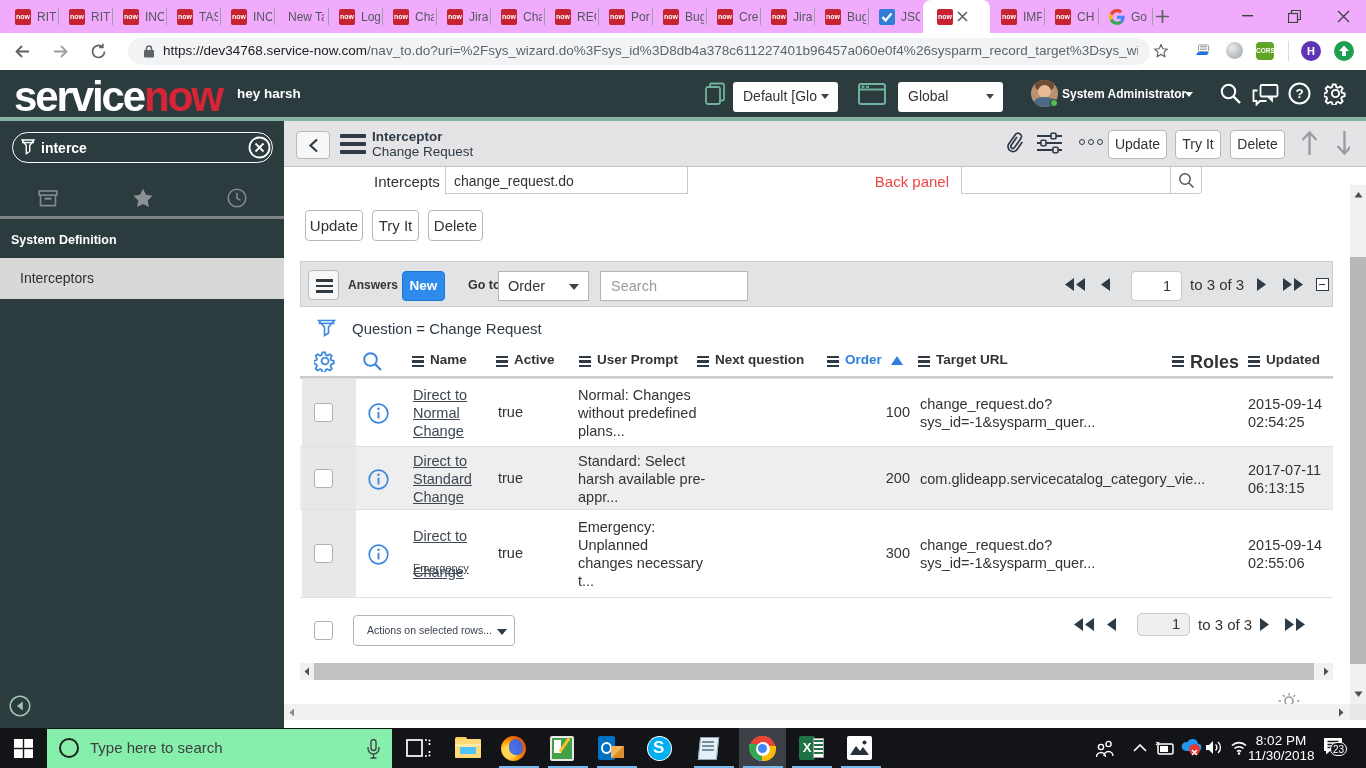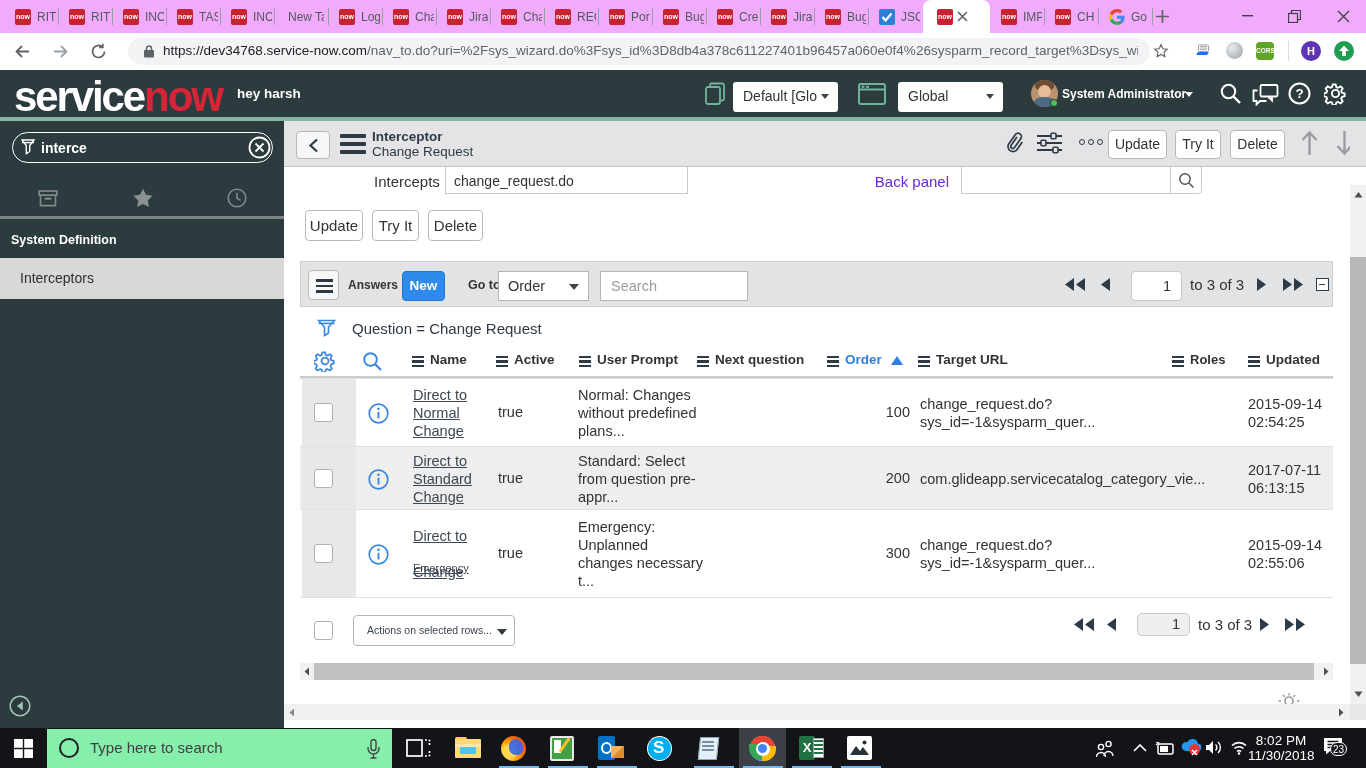--- a/index.html
+++ b/index.html
@@ -282,21 +282,21 @@
   <div id="interceptors">Interceptors</div>
   <svg class="abs" style="left:9px;top:574px;" width="22" height="22" viewBox="0 0 22 22">
       <circle cx="11" cy="11" r="9.8" fill="none" stroke="#9ec4b2" stroke-width="1.6"></circle>
       <path d="M13.8 6.5 L8 11 L13.8 15.5 Z" fill="#9ec4b2"></path>
     </svg>
 </div>
 <div id="content">
   <div class="abs" style="left:161px;top:44px;width:243px;height:29px;border:1px solid #c9c9c9;background:#fff;"></div>
   <div class="abs" style="left:90px;top:52px;width:58px;text-align:right;font-size:15px;color:#333;">Intercepts</div>
   <div class="abs" style="left:170px;top:52px;font-size:14px;color:#333;">change_request.do</div>
-  <div class="abs" style="left:575px;top:52px;width:90px;text-align:right;font-size:15px;color:#6d28d9;white-space:nowrap;">Back panel</div>
+  <div class="abs" style="left:575px;top:52px;width:90px;text-align:right;font-size:15px;color:#ef4444;white-space:nowrap;">Back panel</div>
   <div class="abs" style="left:677px;top:44px;width:210px;height:29px;border:1px solid #c9c9c9;background:#fff;"></div>
   <div class="abs" style="left:886px;top:44px;width:32px;height:29px;border:1px solid #c9c9c9;border-radius:0 4px 4px 0;background:#fff;">
     <svg style="position:absolute;left:7px;top:6px;" width="17" height="17" viewBox="0 0 17 17">
         <circle cx="7" cy="7" r="5.2" fill="none" stroke="#555" stroke-width="1.5"></circle>
         <path d="M11 11 L15.5 15.5" stroke="#555" stroke-width="1.5"></path>
       </svg>
   </div>
   <div id="cheader">
     <div class="wbtn gbtn" style="left:12px;top:10px;width:34px;height:28px;"><svg style="margin-top:6px;" width="11" height="15" viewBox="0 0 11 15">
           <path d="M9 1.5 L2.5 7.5 L9 13.5" fill="none" stroke="#2e3a45" stroke-width="2.2"></path>
@@ -416,21 +416,21 @@
         <div style="position:absolute;top:0;width:12px;height:2.2px;background:#2e3a45;"></div>
         <div style="position:absolute;top:4.4px;width:12px;height:2.2px;background:#2e3a45;"></div>
         <div style="position:absolute;top:8.8px;width:12px;height:2.2px;background:#2e3a45;"></div>
       </div>
       <div style="position:absolute;left:636px;top:7px;font-size:13.5px;font-weight:bold;color:#333;">Target URL</div>
       <div style="position:absolute;left:872px;top:11px;width:12px;height:11px;">
         <div style="position:absolute;top:0;width:12px;height:2.2px;background:#2e3a45;"></div>
         <div style="position:absolute;top:4.4px;width:12px;height:2.2px;background:#2e3a45;"></div>
         <div style="position:absolute;top:8.8px;width:12px;height:2.2px;background:#2e3a45;"></div>
       </div>
-      <div style="position:absolute;left:890px;top:7px;font-size:13px;font-weight:bold;color:#333;">Roles</div>
+      <div style="position:absolute;left:890px;top:7px;font-size:18px;font-weight:bold;color:#333;">Roles</div>
       <div style="position:absolute;left:948px;top:11px;width:12px;height:11px;">
         <div style="position:absolute;top:0;width:12px;height:2.2px;background:#2e3a45;"></div>
         <div style="position:absolute;top:4.4px;width:12px;height:2.2px;background:#2e3a45;"></div>
         <div style="position:absolute;top:8.8px;width:12px;height:2.2px;background:#2e3a45;"></div>
       </div>
       <div style="position:absolute;left:966px;top:7px;font-size:13.5px;font-weight:bold;color:#333;">Updated</div>
       <div style="position:absolute;left:591px;top:11px;width:0;height:0;border-left:6px solid transparent;border-right:6px solid transparent;border-bottom:9px solid #2e7fe0;"></div>
     </div>
 
   <div id="rows">
@@ -461,21 +461,21 @@
         <svg style="position:absolute;left:68px;top:21.5px;" width="21" height="21" viewBox="0 0 21 21">
           <circle cx="10.5" cy="10.5" r="9.3" fill="none" stroke="#3b87e0" stroke-width="1.7"></circle>
           <circle cx="10.5" cy="5.8" r="1.25" fill="#3b87e0"></circle>
           <path d="M10.5 8.8 V15.5" stroke="#3b87e0" stroke-width="1.9"></path>
         </svg>
         <div style="position:absolute;left:113px;top:4.5px;width:200px;font-size:14.5px;line-height:18px;color:#3d4852;text-decoration:underline;">Direct to</div>
         <div style="position:absolute;left:113px;top:22.5px;width:200px;font-size:14.5px;line-height:18px;color:#3d4852;text-decoration:underline;">Standard</div>
         <div style="position:absolute;left:113px;top:40.5px;width:200px;font-size:14.5px;line-height:18px;color:#3d4852;text-decoration:underline;">Change</div>
         <div style="position:absolute;left:198px;top:22.5px;font-size:14.5px;color:#333;">true</div>
         <div style="position:absolute;left:278px;top:4.5px;width:200px;font-size:14.5px;line-height:18px;color:#333;">Standard: Select</div>
-        <div style="position:absolute;left:278px;top:22.5px;width:200px;font-size:14.5px;line-height:18px;color:#333;">from question pre-</div>
+        <div style="position:absolute;left:278px;top:22.5px;width:200px;font-size:14.5px;line-height:18px;color:#333;">harsh available pre-</div>
         <div style="position:absolute;left:278px;top:40.5px;width:200px;font-size:14.5px;line-height:18px;color:#333;">appr...</div>
         <div style="position:absolute;left:560px;top:22.5px;width:50px;text-align:right;font-size:14.5px;color:#333;">200</div>
         <div style="position:absolute;left:620px;top:22.5px;width:330px;font-size:14.5px;line-height:18px;color:#333;">com.glideapp.servicecatalog_category_vie...</div>
         <div style="position:absolute;left:948px;top:13.5px;width:100px;font-size:14.5px;line-height:18px;color:#333;">2017-07-11</div>
         <div style="position:absolute;left:948px;top:31.5px;width:100px;font-size:14.5px;line-height:18px;color:#333;">06:13:15</div>
       </div>
       <div style="position:absolute;left:16px;top:388px;width:1033px;height:88px;background:#fff;border-top:1px solid #e0e0e1;">
         <div style="position:absolute;left:2px;top:0;width:54px;height:88px;background:#e8e8e9;"></div>
         <div class="chk" style="left:14px;top:34px;"></div>
         <svg style="position:absolute;left:68px;top:34px;" width="21" height="21" viewBox="0 0 21 21">

